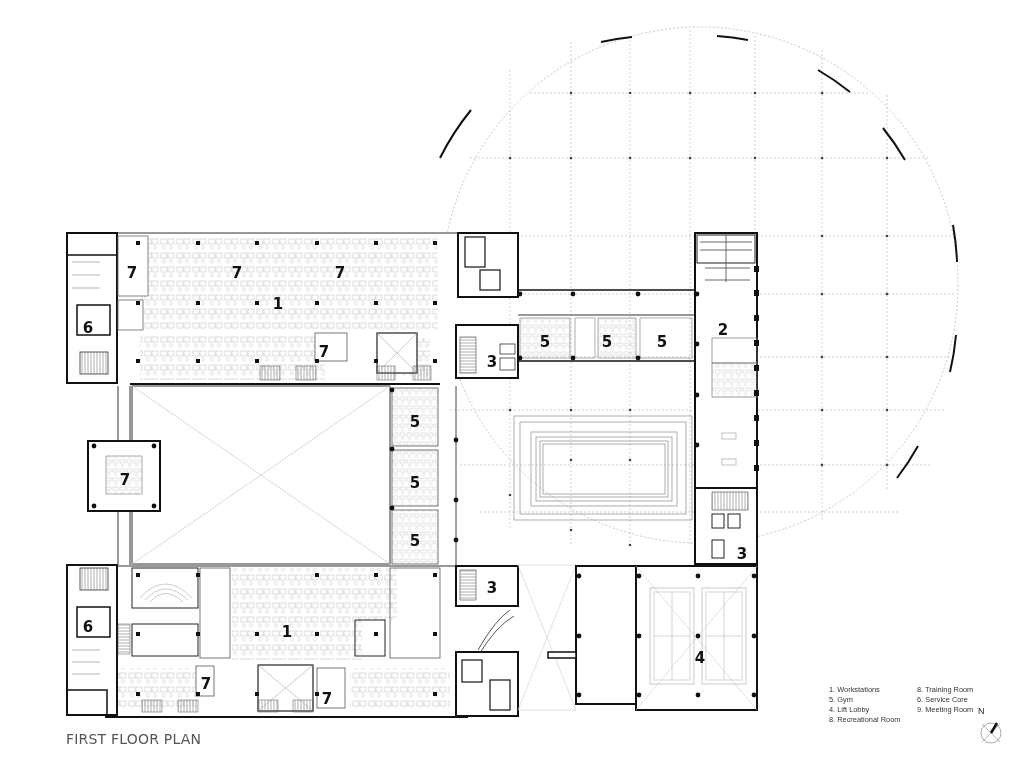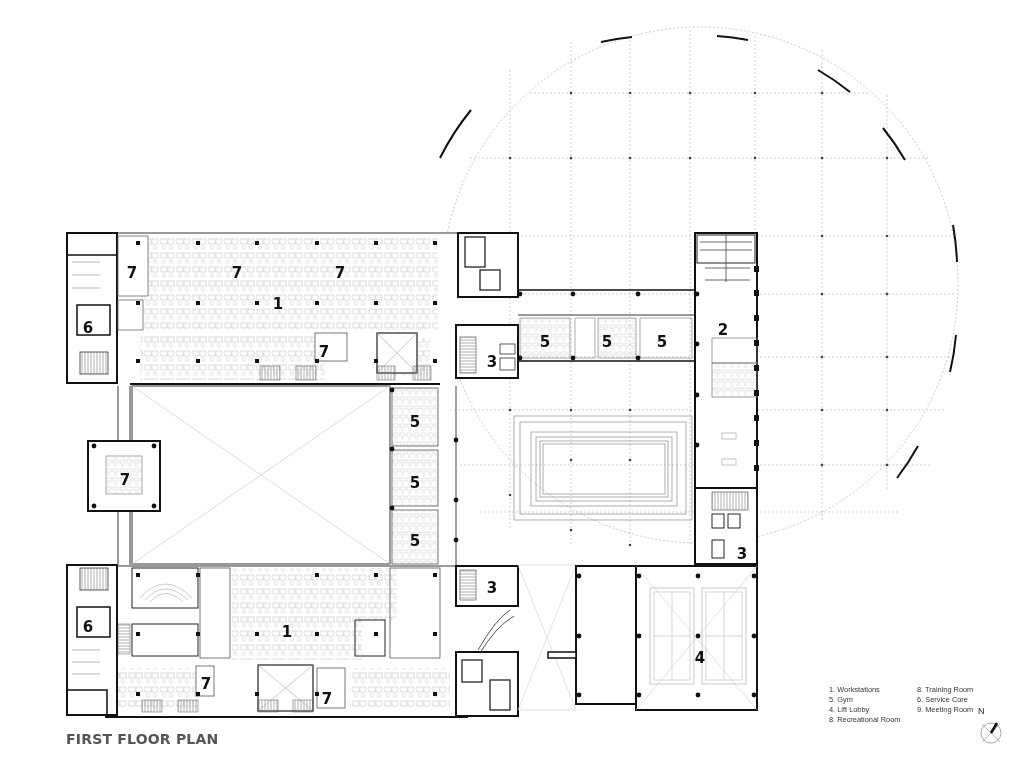--- a/index.html
+++ b/index.html
@@ -1,19 +1,19 @@
 <!DOCTYPE html>
 <html><head>
 <meta charset="utf-8">
 <style>
   html,body{margin:0;padding:0;background:#ffffff;}
   body{width:1024px;height:758px;position:relative;overflow:hidden;font-family:"Liberation Sans","DejaVu Sans",sans-serif;}
   #plan{position:absolute;left:0;top:0;width:1024px;height:758px;}
   .room-label{font-family:"DejaVu Sans","Liberation Sans",sans-serif;font-weight:bold;font-size:15px;fill:#111;}
-  .title{position:absolute;left:66px;top:731px;font-family:"DejaVu Sans","Liberation Sans",sans-serif;font-weight:bold;font-size:14px;color:#555;letter-spacing:0.2px;}
+  .title{position:absolute;left:66px;top:731px;font-family:"DejaVu Sans","Liberation Sans",sans-serif;font-weight:normal;font-size:14px;color:#555;letter-spacing:0.2px;}
   .legend{position:absolute;left:829px;top:685px;font-family:"Liberation Sans","DejaVu Sans",sans-serif;font-size:7.4px;color:#333;display:grid;grid-template-columns:88px 80px;row-gap:1px;}
   .legend span{white-space:nowrap;}
   .north{position:absolute;left:978px;top:706px;font-family:"Liberation Sans",sans-serif;font-size:9px;color:#222;}
 </style>
 </head>
 <body>
 
 <svg id="plan" viewBox="0 0 1024 758" xmlns="http://www.w3.org/2000/svg">
   <defs>
     <pattern id="desks" width="16" height="14" patternUnits="userSpaceOnUse">

